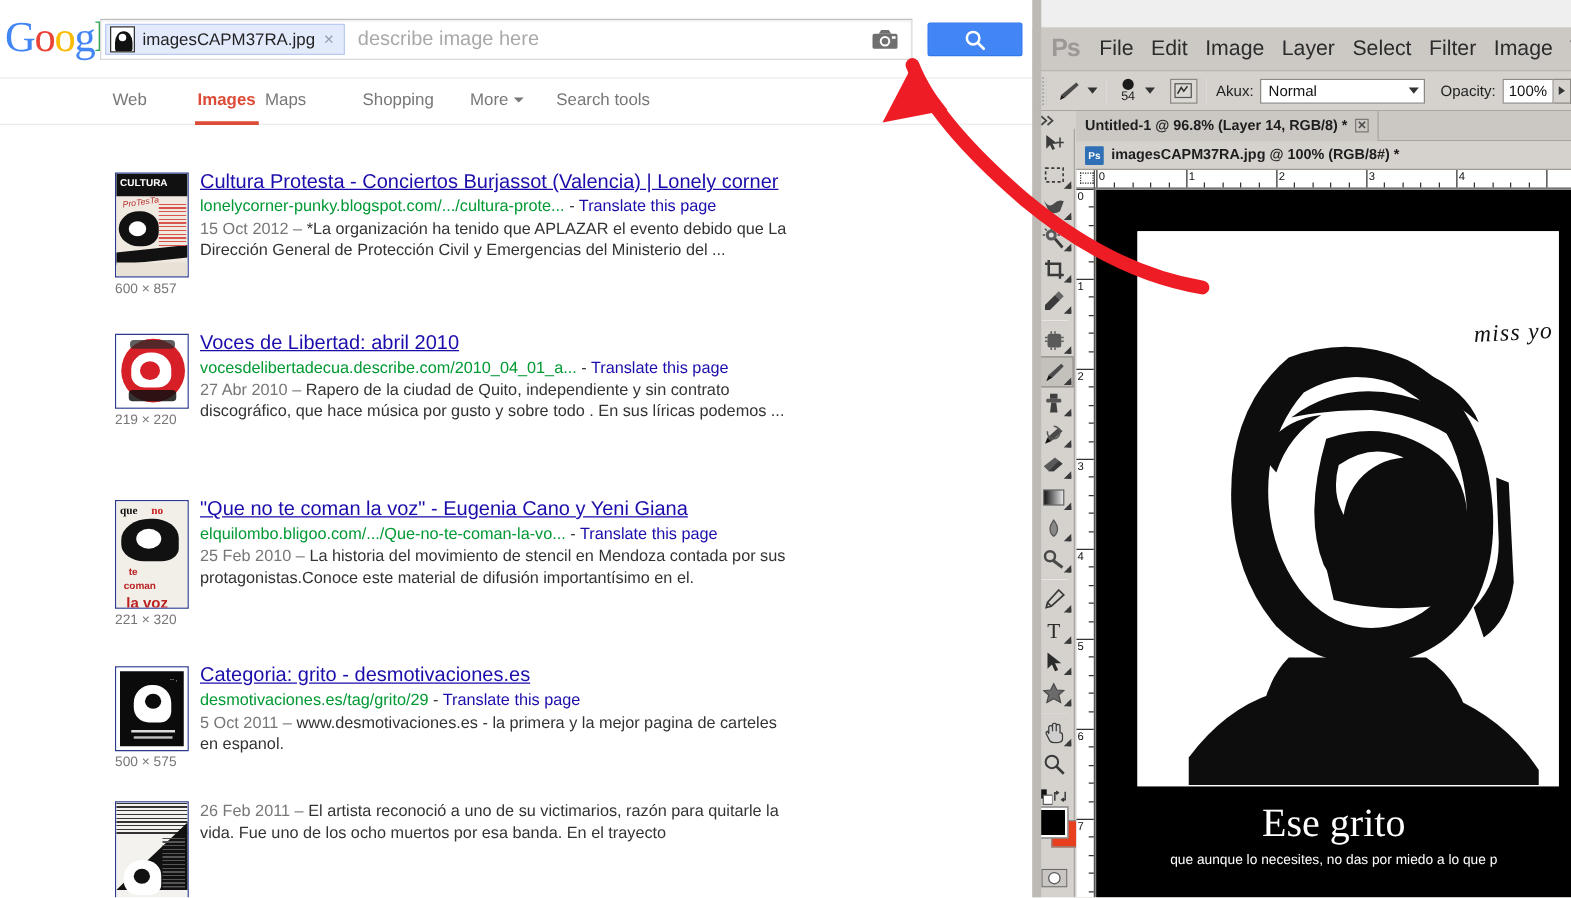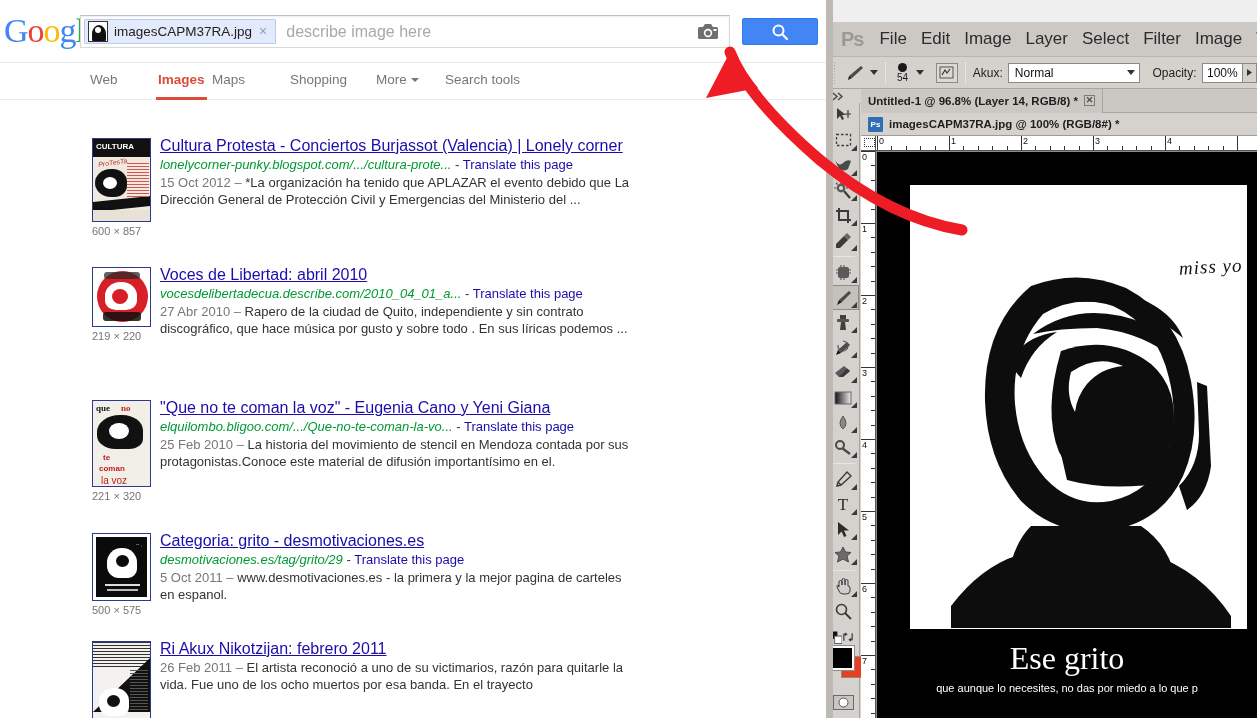--- a/index.html
+++ b/index.html
@@ -111,21 +111,21 @@
     border: 1px solid #2b3a8f; background: #fff;
     position: relative; overflow: hidden;
   }
   .g-dims { font-size: 11px; color: #767676; margin-top: 3px; text-align: left; }
   .g-body { position: absolute; left: 160px; top: -2px; width: 470px; }
   .g-title {
     font-size: 16px; color: #1a0dab; text-decoration: underline;
     line-height: 19px; cursor: pointer; display: inline;
   }
   .g-url-line { font-size: 13px; line-height: 17px; margin-top: 1px; }
-  .g-url { color: #093; font-style: italic; }
+  .g-url { color: #093; }
   .g-dash { color: #333; }
   .g-trans { color: #1a0dab; cursor: pointer; }
   .g-snippet { font-size: 13px; color: #333; line-height: 17px; margin-top: 1px; }
   .g-date { color: #777; }
 
   
   .art { position: absolute; inset: 0; }
 
   
   #red-arrow { position: absolute; left: 700px; top: 40px; pointer-events: none; z-index: 50; }
@@ -410,21 +410,21 @@
       <div class="g-result" style="top:300px">
         <div class="g-thumbwrap">
           <div class="g-thumb" style="width:59px;height:87px">
             <div class="art" style="background:#f2efe9">
               <div style="position:absolute;left:3px;top:2px;color:#111;font-size:9px;font-weight:bold;font-family:'Liberation Serif',serif">que</div>
               <div style="position:absolute;left:28px;top:2px;color:#c22;font-size:9px;font-weight:bold;font-family:'Liberation Serif',serif">no</div>
               <div style="position:absolute;left:4px;top:14px;width:46px;height:34px;background:#111;border-radius:50% 45% 30% 40%"></div>
               <div style="position:absolute;left:16px;top:22px;width:20px;height:16px;background:#fff;border-radius:50%"></div>
               <div style="position:absolute;left:10px;top:52px;color:#b22;font-size:8px;font-weight:bold">te</div>
               <div style="position:absolute;left:6px;top:63px;color:#b22;font-size:8px;font-weight:bold">coman</div>
-              <div style="position:absolute;left:8px;top:74px;color:#b22;font-size:10px;font-weight:normal">la voz</div>
+              <div style="position:absolute;left:8px;top:74px;color:#b22;font-size:12px;font-weight:bold">la voz</div>
             </div>
           </div>
           <div class="g-dims">221 × 320</div>
         </div>
         <div class="g-body">
           <a class="g-title">"Que no te coman la voz" - Eugenia Cano y Yeni Giana</a>
           <div class="g-url-line">
             <span class="g-url">elquilombo.bligoo.com/.../Que-no-te-coman-la-vo...</span>
             <span class="g-dash">-</span>
             <span class="g-trans">Translate this page</span>
@@ -473,21 +473,20 @@
               <div style="position:absolute;left:0;top:0;width:100%;height:26px;background:repeating-linear-gradient(#333 0 1px, transparent 1px 3px)"></div>
               <div style="position:absolute;left:0;top:14px;width:0;height:0;border-left:59px solid transparent;border-bottom:56px solid #111"></div>
               <div style="position:absolute;left:6px;top:46px;width:30px;height:28px;background:#fff;border-radius:50% 45% 30% 40%"></div>
               <div style="position:absolute;left:14px;top:53px;width:13px;height:12px;background:#111;border-radius:50%"></div>
               <div style="position:absolute;right:2px;top:28px;width:18px;height:40px;background:repeating-linear-gradient(#555 0 1px, transparent 1px 3px)"></div>
             </div>
           </div>
           <div class="g-dims"></div>
         </div>
         <div class="g-body">
-          <a class="g-title">Ri Akux Nikotzijan: febrero 2011</a>
           <div class="g-snippet">
             <span class="g-date">26 Feb 2011</span>
             <span class="g-date">–</span>
             <span>El artista reconoció a uno de su victimarios, razón para quitarle la vida. Fue uno de los ocho muertos por esa banda. En el trayecto</span>
           </div>
         </div>
       </div>
 
     </div>
   </div>

